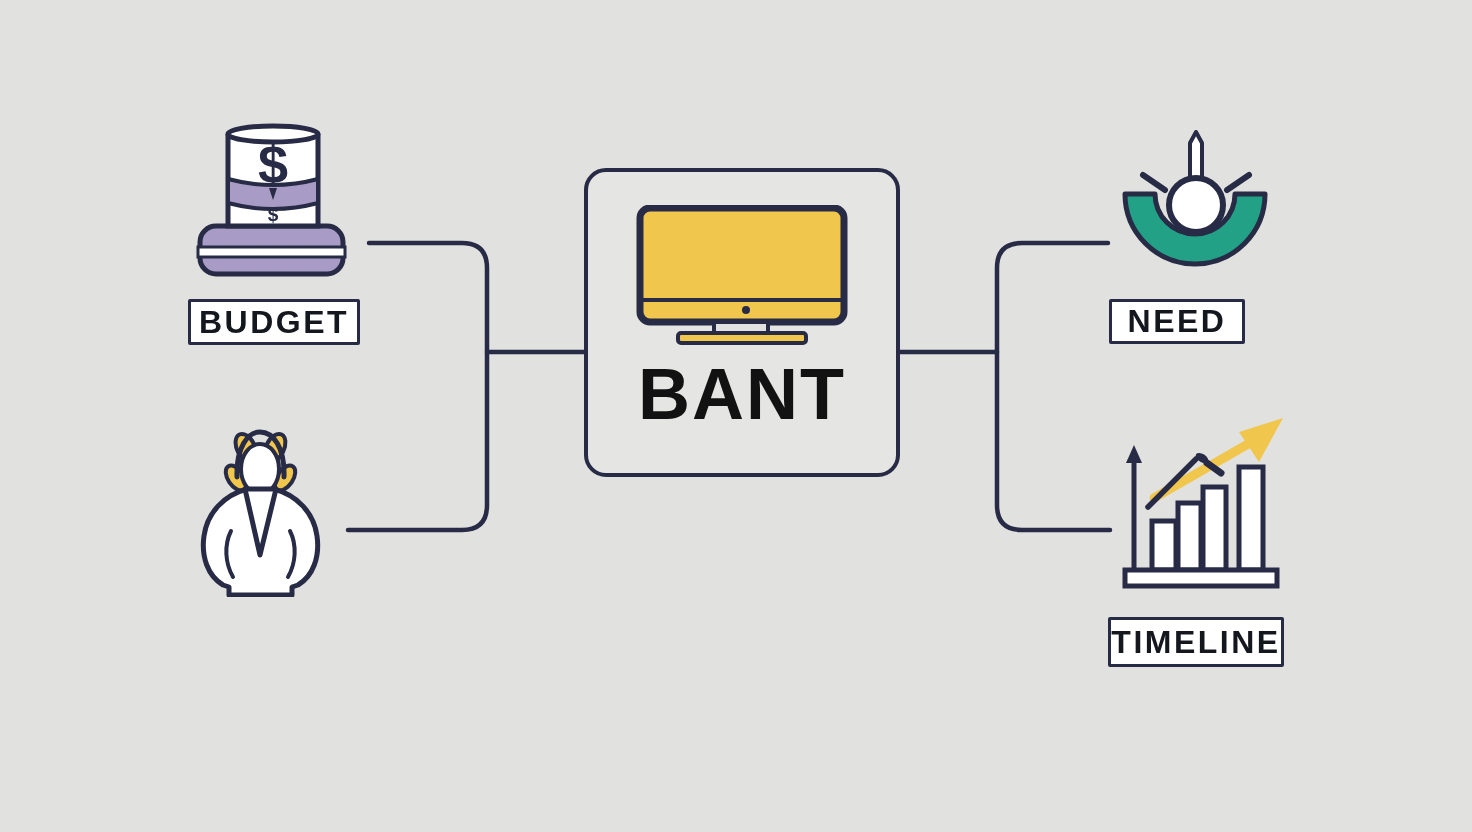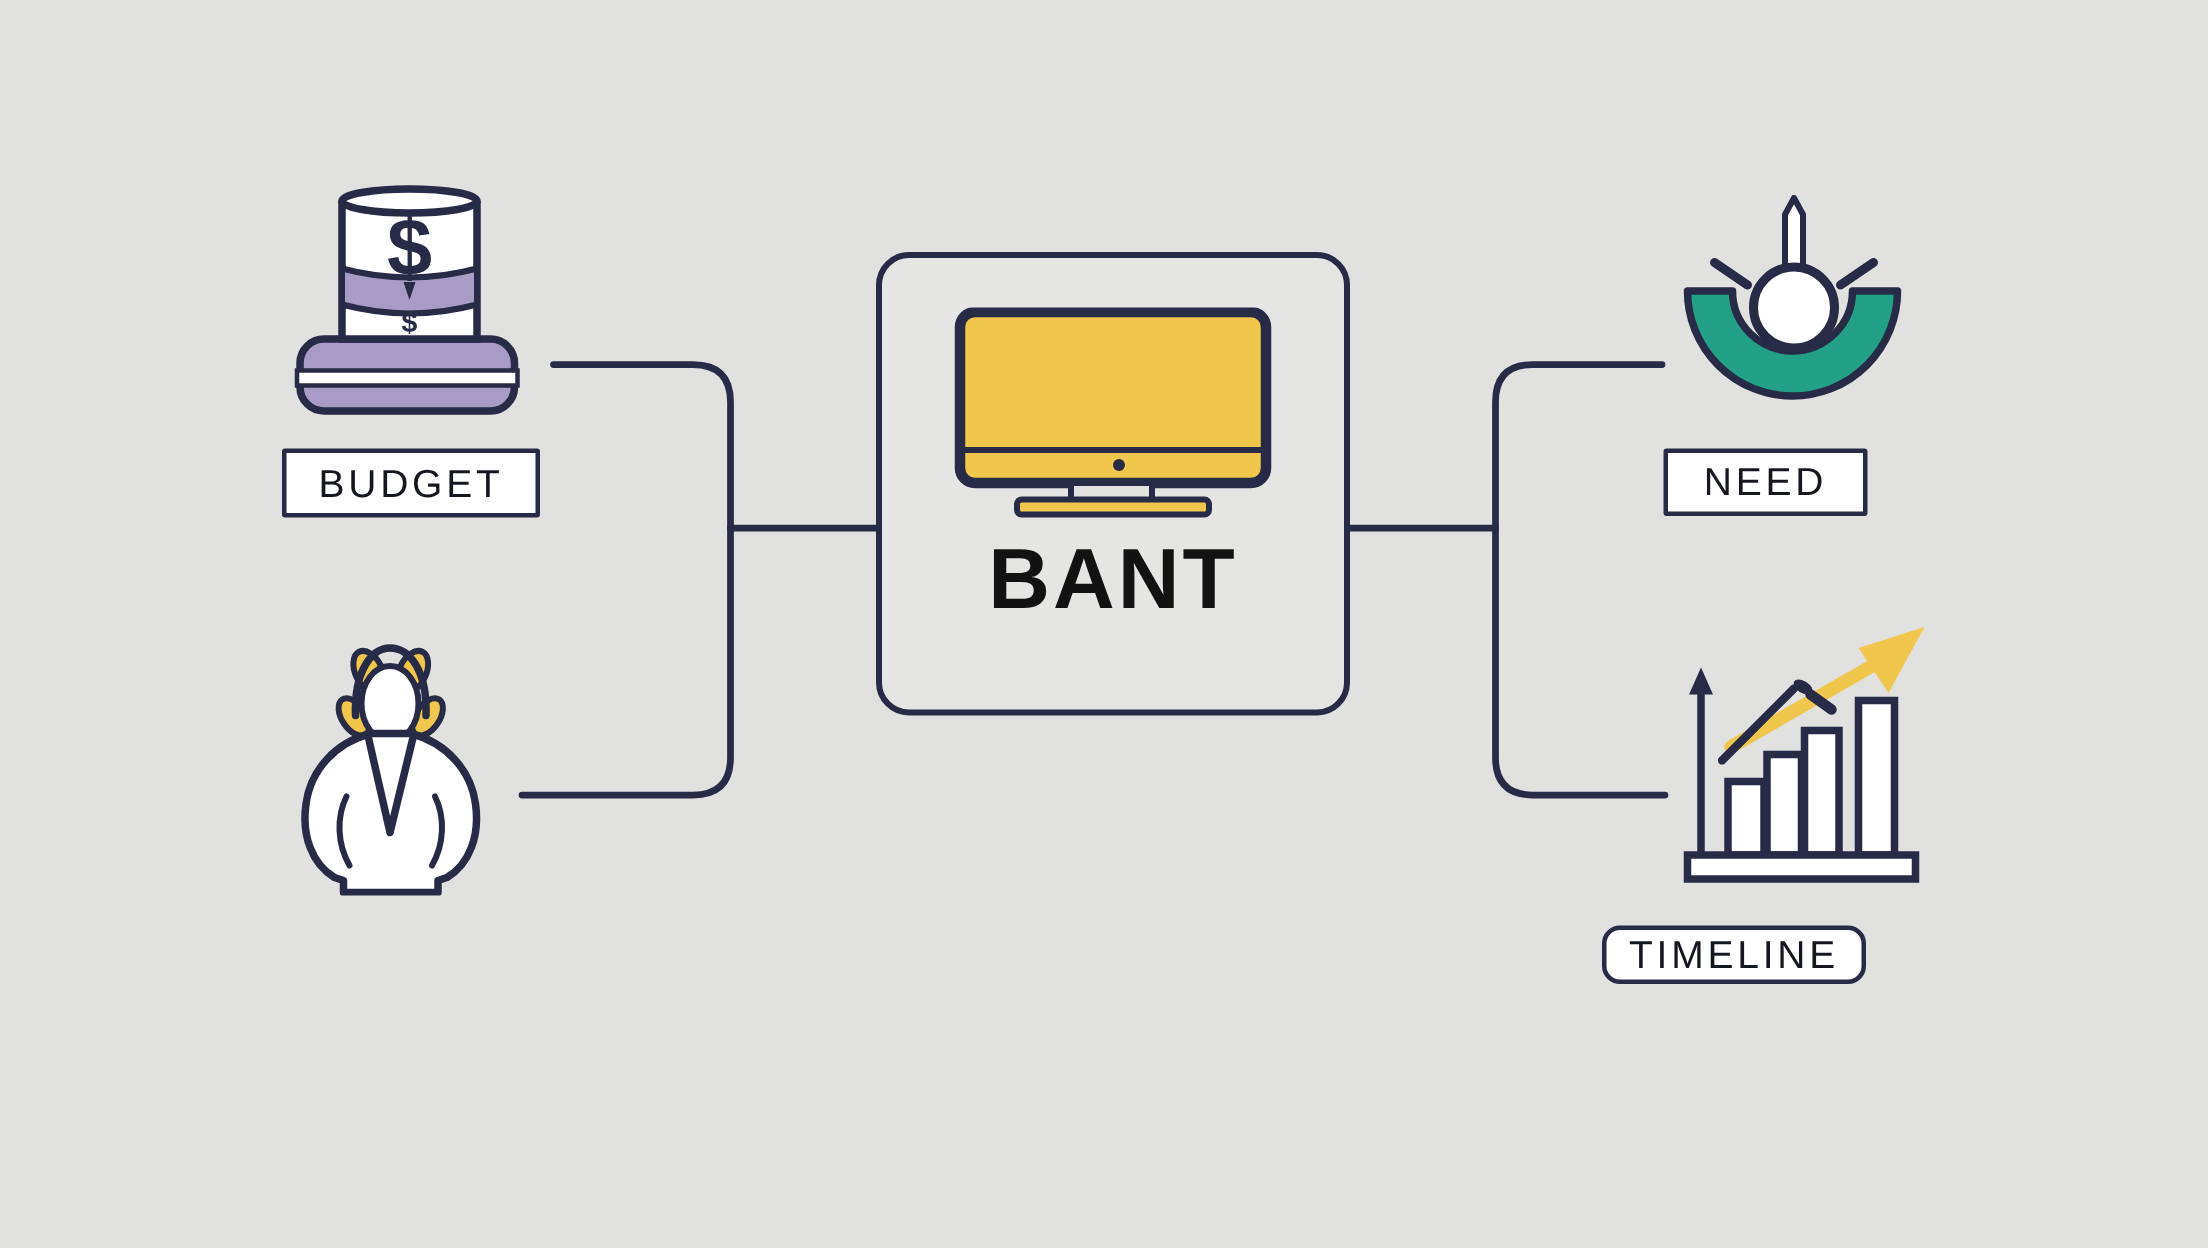--- a/index.html
+++ b/index.html
@@ -15,34 +15,34 @@
   .connectors{position:absolute;left:0;top:0;}
   .connectors path{fill:none;stroke:var(--outline);stroke-width:4.5;stroke-linecap:round;}
 
   .center-box{
     position:absolute;left:584px;top:168px;width:316px;height:309px;
     border:4px solid var(--outline);border-radius:22px;background:#e5e5e3;
     box-sizing:border-box;display:flex;flex-direction:column;align-items:center;
   }
   .center-box svg{margin-top:33px;}
   .center-title{
-    margin-top:12px;font-size:57px;font-weight:700;letter-spacing:2px;
+    margin-top:12px;font-size:72px;font-weight:700;letter-spacing:2px;
     color:var(--title);line-height:1;
   }
 
   .node-label{
     position:absolute;background:var(--label-background);
     border:3px solid var(--outline);border-radius:2px;box-sizing:border-box;
     display:flex;align-items:center;justify-content:center;
-    font-size:26px;font-weight:400;letter-spacing:2.5px;color:var(--text);
+    font-size:32px;font-weight:700;letter-spacing:2.5px;color:var(--text);
   }
   .label-budget{left:188px;top:299px;width:172px;height:46px;}
   .label-authority{left:180px;top:616px;width:178px;height:46px;}
   .label-need{left:1109px;top:299px;width:136px;height:45px;}
-  .label-timeline{left:1068px;top:617px;width:176px;height:39px;border-radius:12px;}
+  .label-timeline{left:1108px;top:617px;width:176px;height:50px;}
 
   .icon{position:absolute;}
   .icon-budget{left:196px;top:121px;}
   .icon-authority{left:193px;top:425px;}
   .icon-need{left:1121px;top:130px;}
   .icon-timeline{left:1118px;top:412px;}
 
   .st-outline{stroke:var(--outline);}
   .f-white{fill:#ffffff;}
   .f-yellow{fill:var(--yellow);}

